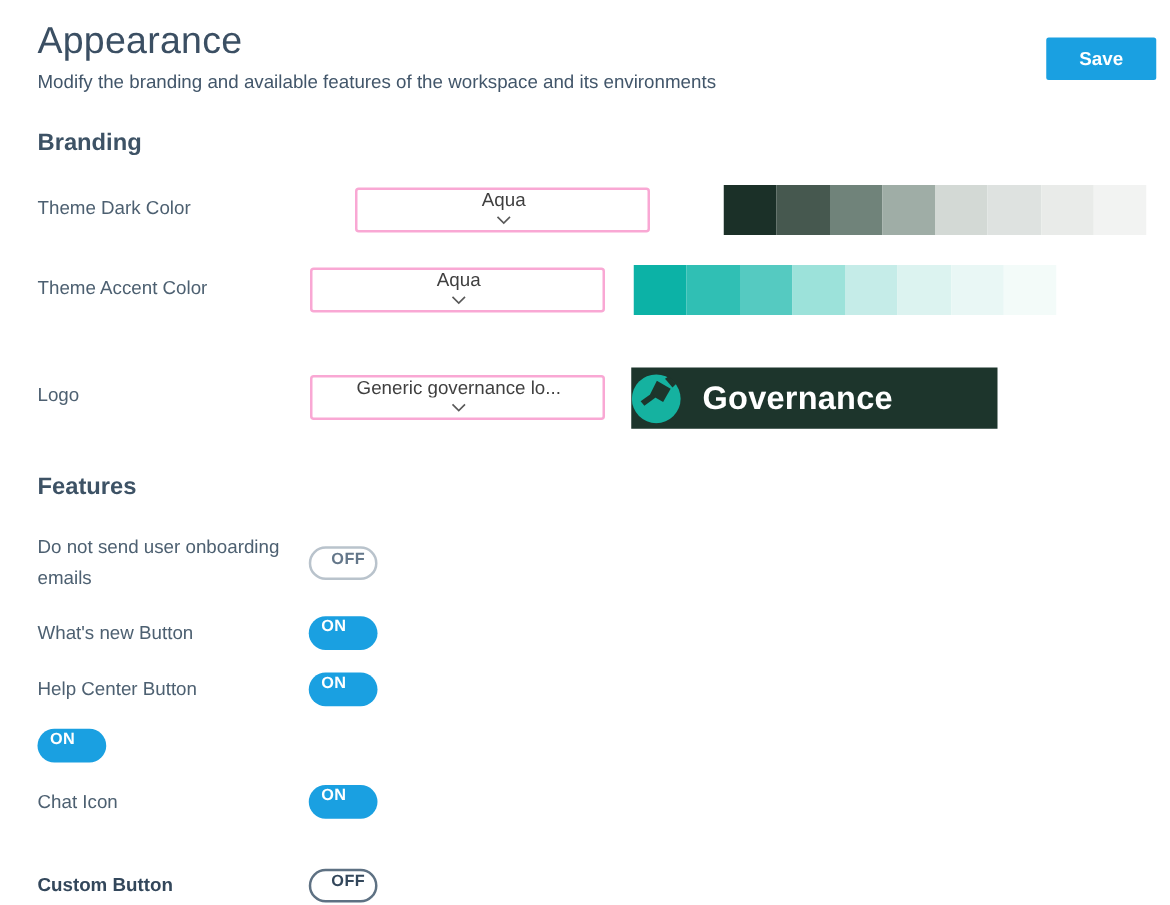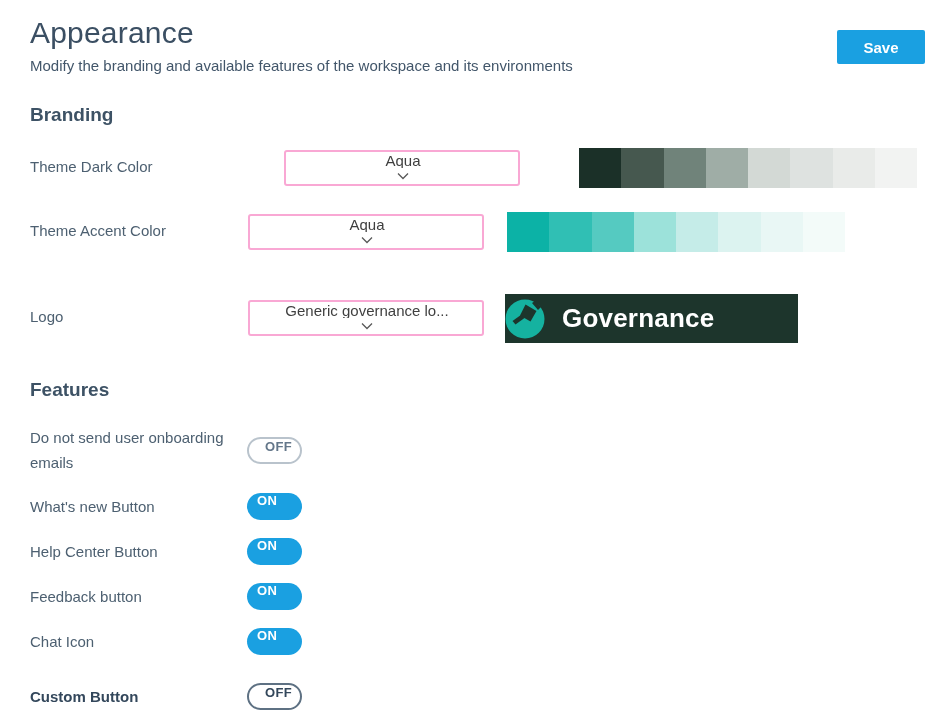--- a/index.html
+++ b/index.html
@@ -58,21 +58,21 @@
   }
   .logo-icon { width: 40px; height: 40px; flex: 0 0 auto; }
   .logo-text {
     color: #ffffff; font-size: 26px; font-weight: 700; margin-left: 17px;
     letter-spacing: 0.2px;
   }
 
   
   .features-list { margin: 24px 0 0 30px; }
   .f-row { display: flex; align-items: center; margin-bottom: 18px; }
-  .f-row.gap-before { margin-top: 28px; }
+  .f-row.gap-before { margin-top: 40px; }
   .f-label { width: 217px; font-size: 15px; color: #4d6071; line-height: 25px; }
   .f-label.strong { font-weight: 700; color: #33475b; }
 
   
   .toggle {
     width: 55px; height: 27px; border-radius: 14px; display: flex;
     align-items: flex-start; cursor: pointer; flex: 0 0 auto; gap: 32px;
   }
   .toggle .t-state { font-size: 13px; font-weight: 700; letter-spacing: 0.3px; }
   .toggle .knob { border-radius: 50%; }
@@ -193,21 +193,20 @@
 
     <div class="f-row">
       <div class="f-label">Help Center Button</div>
       <div class="toggle on">
         <span class="t-state">ON</span>
         <span class="knob"></span>
       </div>
     </div>
 
     <div class="f-row">
-      <div class="f-label">Feedback button</div>
       <div class="toggle on">
         <span class="t-state">ON</span>
         <span class="knob"></span>
       </div>
     </div>
 
     <div class="f-row">
       <div class="f-label">Chat Icon</div>
       <div class="toggle on">
         <span class="t-state">ON</span>

